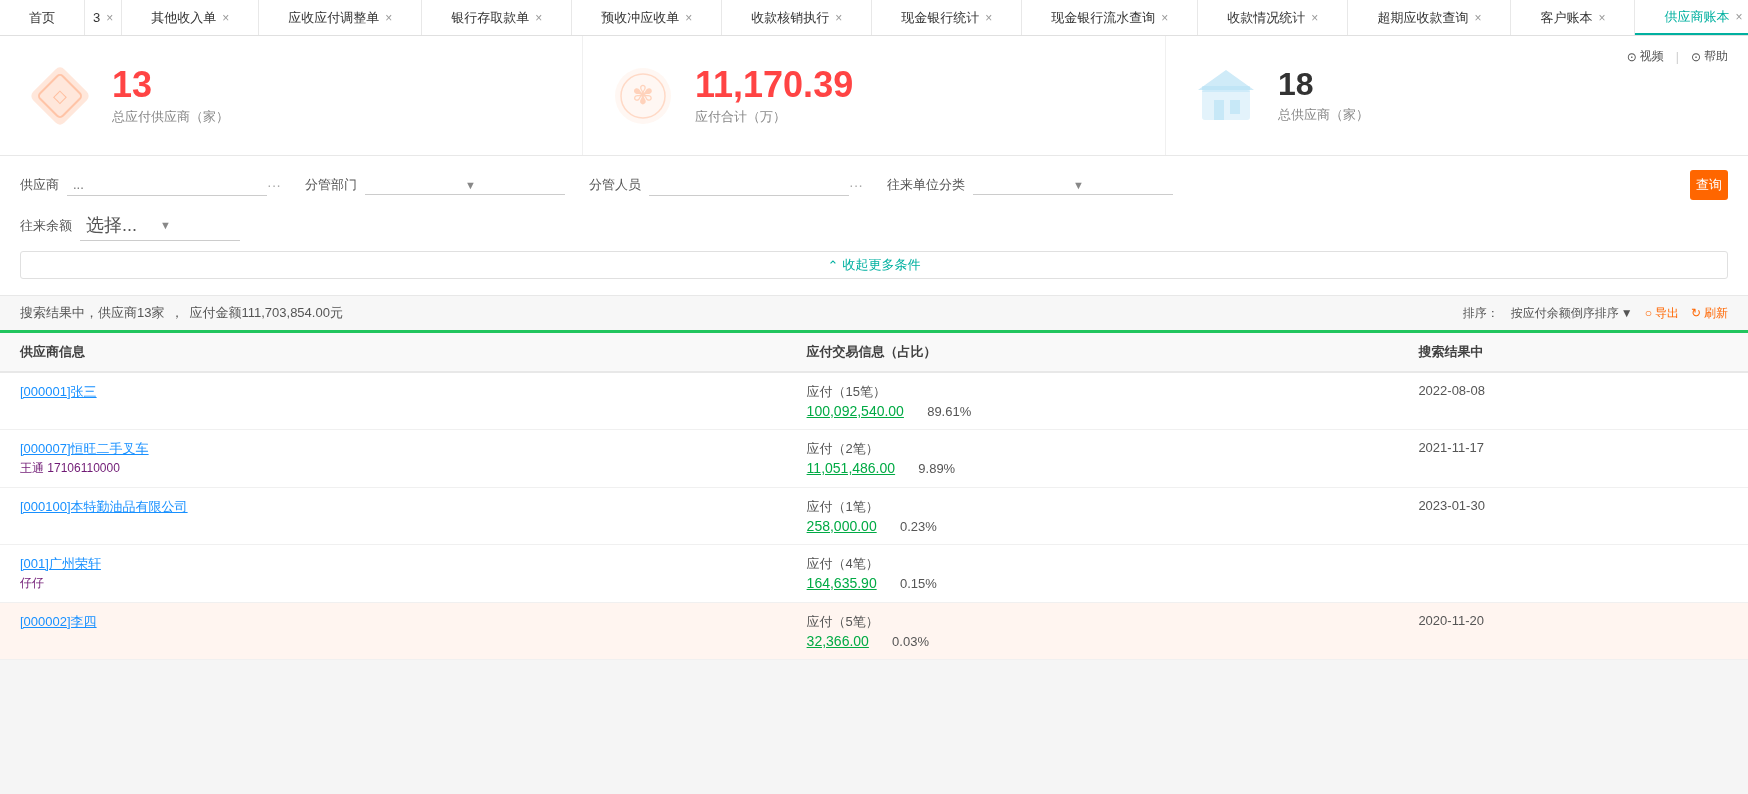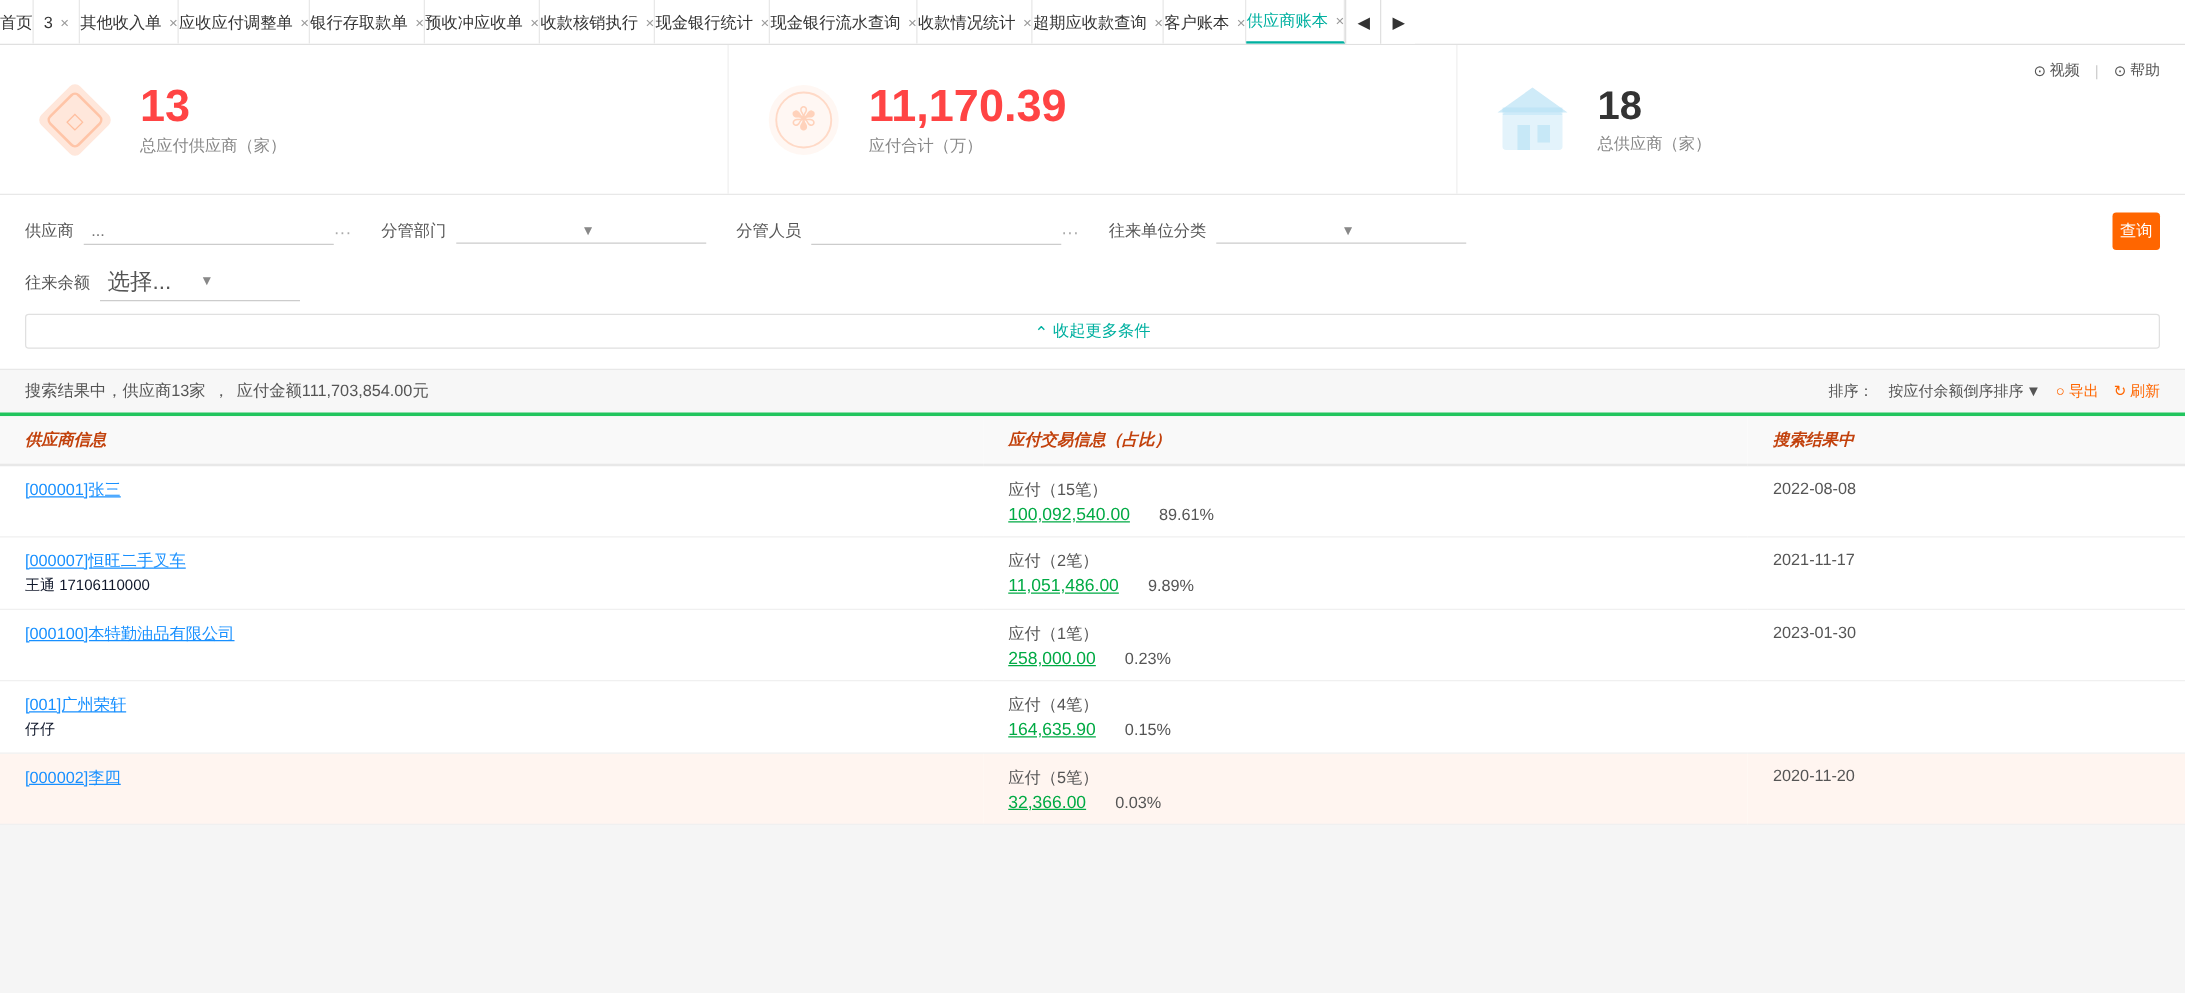--- a/index.html
+++ b/index.html
@@ -4,21 +4,21 @@
   <style>
     * { box-sizing: border-box; margin: 0; padding: 0; }
     body { font-family: 'Microsoft YaHei', Arial, sans-serif; font-size: 13px; background: #f5f5f5; color: #333; min-width: 1748px; }
 
     
     .top-nav {
       display: flex; align-items: center; background: #fff; border-bottom: 1px solid #e0e0e0;
       height: 36px; overflow: hidden;
     }
     .nav-tab {
-      display: flex; align-items: center; padding: 0 0; height: 100%; cursor: pointer;
+      display: flex; align-items: center; padding: 0 29px; height: 100%; cursor: pointer;
       white-space: nowrap; border-right: 1px solid #e8e8e8; font-size: 13px; color: #333;
       position: relative; flex-shrink: 0;
     }
     .nav-tab.active { color: #00b0a0; border-bottom: 2px solid #00b0a0; justify-content: flex-end; }
     .nav-tab .close-btn { margin-left: 6px; color: #999; font-size: 12px; cursor: pointer; }
     .nav-arrow { width: 28px; height: 36px; display: flex; align-items: center; justify-content: center; cursor: pointer; background: #fff; border-left: 1px solid #e0e0e0; flex-shrink: 0; }
 
     
     .summary-bar {
       display: flex; background: #fff; border-bottom: 1px solid #e8e8e8; height: 120px;
@@ -82,29 +82,28 @@
       cursor: pointer; display: flex; align-items: center; gap: 2px;
     }
     .result-bar .action-btn {
       color: #ff6600; font-size: 12px; cursor: pointer; display: flex; align-items: center; gap: 3px;
     }
 
     
     .data-table { width: 100%; background: #fff; border-collapse: collapse; }
     .data-table thead tr { background: #f9f9f9; border-bottom: 2px solid #e8e8e8; }
     .data-table th {
-      padding: 10px 20px; text-align: left; font-size: 13px; font-weight: 600; color: #c2410c;
+      padding: 10px 20px; text-align: left; font-size: 13px; font-weight: 600; color: #404040;
       border-bottom: 1px solid #e0e0e0;
-      font-style: italic;
     }
     .data-table tbody tr { border-bottom: 1px solid #f0f0f0; }
     .data-table tbody tr.highlighted { background: #fff5f0; }
     .data-table td { padding: 10px 20px; vertical-align: top; font-size: 13px; }
     .supplier-link { color: #1890ff; text-decoration: underline; cursor: pointer; }
-    .supplier-sub { color: #0f172a; font-size: 12px; margin-top: 2px; }
+    .supplier-sub { color: #701a75; font-size: 12px; margin-top: 2px; }
     .tx-label { color: #555; font-size: 13px; }
     .tx-amount { color: #00aa44; font-size: 14px; font-weight: 500; text-decoration: underline; cursor: pointer; margin-top: 2px; }
     .tx-pct { color: #555; font-size: 13px; margin-left: 16px; }
     .tx-row { display: flex; align-items: baseline; gap: 0; }
     .last-pay { color: #555; font-size: 13px; }
 
     
     .icon-diamond { display: flex; align-items: center; justify-content: center; }
     .icon-wheat { display: flex; align-items: center; justify-content: center; }
     .icon-store { display: flex; align-items: center; justify-content: center; }

